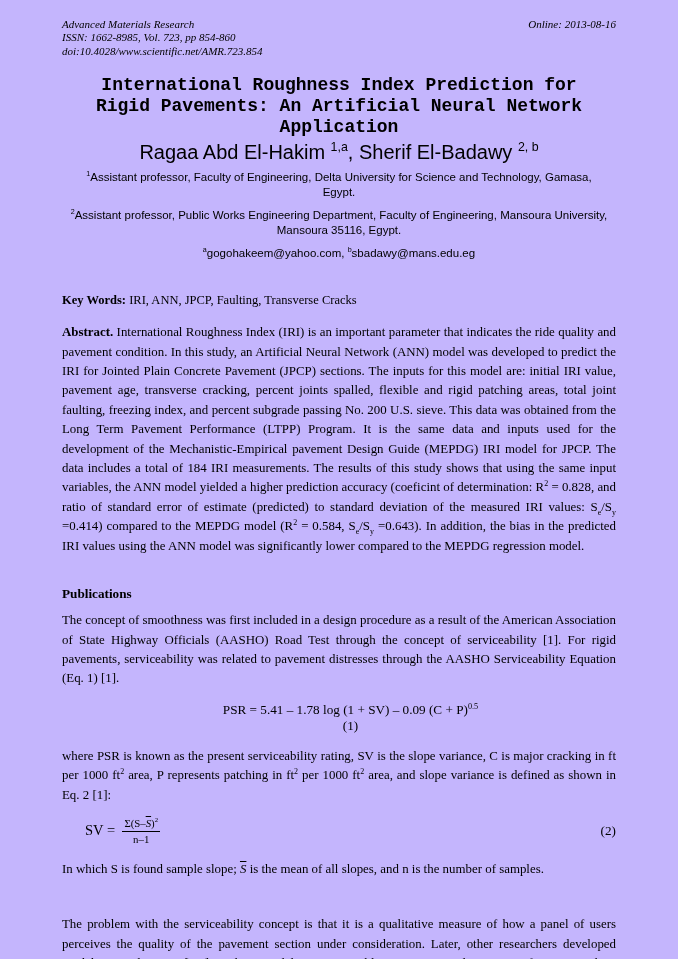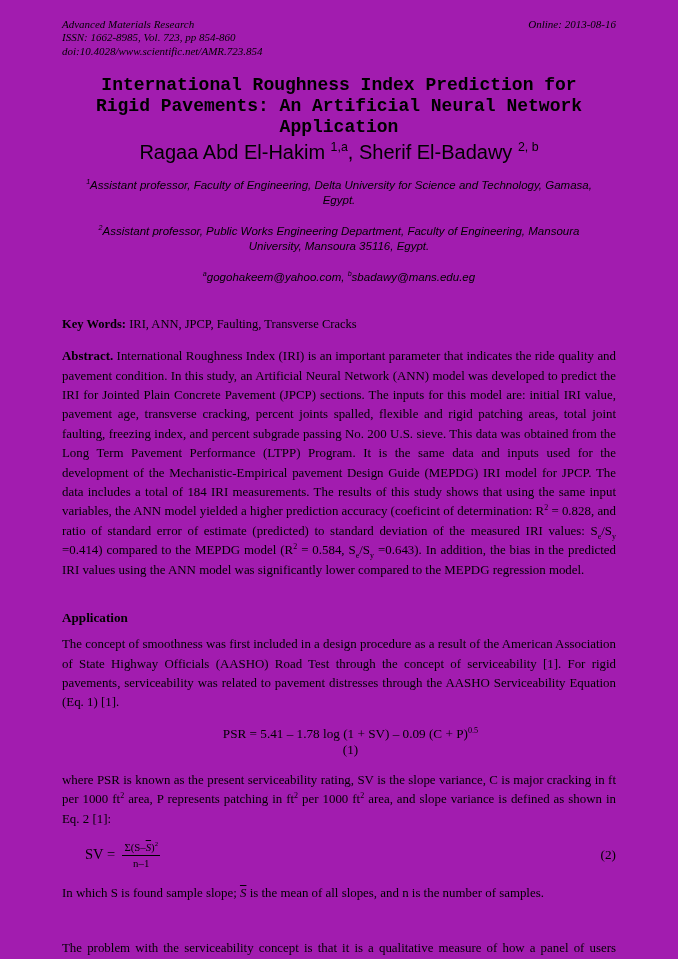--- a/index.html
+++ b/index.html
@@ -1,21 +1,21 @@
 <!DOCTYPE html>
 <html><head>
 <meta charset="utf-8">
 <style>
   html, body { margin: 0; padding: 0; background: #ffffff; }
   .page {
     position: relative;
     width: 678px;
     height: 959px;
     box-sizing: border-box;
-    background: #a21caf;
+    background: #c4b5fd;
     color: #000000;
     padding: 18px 62px 0 62px;
     overflow: hidden;
     font-family: "Liberation Serif", serif;
   }
   
   .header-row {
     display: flex;
     justify-content: space-between;
     align-items: flex-start;
@@ -44,21 +44,21 @@
     font-size: 20px;
     line-height: 19px;
   }
   .affiliations {
     margin-top: 4px;
     text-align: center;
     font-family: "Liberation Sans", sans-serif;
     font-size: 11.5px;
     line-height: 15px;
   }
-  .affiliations p { margin: 16px; font-style: italic; }
+  .affiliations p { margin: 8px; }
 
   sup { font-size: 0.62em; line-height: 0; }
   sub { font-size: 0.62em; line-height: 0; }
   b { font-weight: bold; }
   .oline { text-decoration: overline; font-style: italic; }
 
   
   .keywords {
     margin-top: 31px;
     font-family: Liberation Serif, serif;
@@ -132,21 +132,21 @@
   <div class="affiliations">
     <p><sup>1</sup><span>Assistant professor, Faculty of Engineering, Delta University for Science and Technology, Gamasa, Egypt.</span></p>
     <p><sup>2</sup><span>Assistant professor, Public Works Engineering Department, Faculty of Engineering, Mansoura University, Mansoura 35116, Egypt.</span></p>
     <p><sup>a</sup><span>gogohakeem@yahoo.com, </span><sup>b</sup><span>sbadawy@mans.edu.eg</span></p>
   </div>
 
   <div class="keywords"><b>Key Words:</b><span> IRI, ANN, JPCP, Faulting, Transverse Cracks</span></div>
 
   <p class="body-par abstract"><b>Abstract.</b><span> International Roughness Index (IRI) is an important parameter that indicates the ride quality and pavement condition. In this study, an Artificial Neural Network (ANN) model was developed to predict the IRI for Jointed Plain Concrete Pavement (JPCP) sections. The inputs for this model are: initial IRI value, pavement age, transverse cracking, percent joints spalled, flexible and rigid patching areas, total joint faulting, freezing index, and percent subgrade passing No. 200 U.S. sieve. This data was obtained from the Long Term Pavement Performance (LTPP) Program. It is the same data and inputs used for the development of the Mechanistic-Empirical pavement Design Guide (MEPDG) IRI model for JPCP.  The data includes a total of 184 IRI measurements. The results of this study shows that using the same input variables, the ANN model yielded a higher prediction accuracy (coeficint of determination: R</span><sup>2</sup><span> = 0.828, and ratio of standard error of estimate (predicted) to standard deviation of the measured IRI values: S</span><sub>e</sub><span>/S</span><sub>y</sub><span> =0.414) compared to the MEPDG model (R</span><sup>2</sup><span> = 0.584, S</span><sub>e</sub><span>/S</span><sub>y</sub><span> =0.643). In addition, the bias in the predicted IRI values using the ANN model was significantly lower compared to the MEPDG regression model.</span></p>
 
-  <div class="section-heading">Application</div>
+  <div class="section-heading">Publications</div>
 
   <p class="body-par intro-p1">The concept of smoothness was first included in a design procedure as a result of the American Association of State Highway Officials (AASHO) Road Test through the concept of serviceability [1]. For rigid pavements, serviceability was related to pavement distresses through the AASHO Serviceability Equation (Eq. 1) [1].</p>
 
   <div class="equation eq1">
     <span class="eq-body"><span>PSR = 5.41 – 1.78 log (1 + SV) – 0.09 (C + P)</span><sup>0.5</sup></span>
     <span class="eq-label">(1)</span>
   </div>
 
   <p class="body-par where-par"><span>where PSR is known as the present serviceability rating, SV is the slope variance, C is major cracking in ft per 1000 ft</span><sup>2</sup><span> area, P represents patching in ft</span><sup>2</sup><span> per 1000 ft</span><sup>2</sup><span> area, and slope variance is defined as shown in Eq. 2 [1]:</span></p>
 

